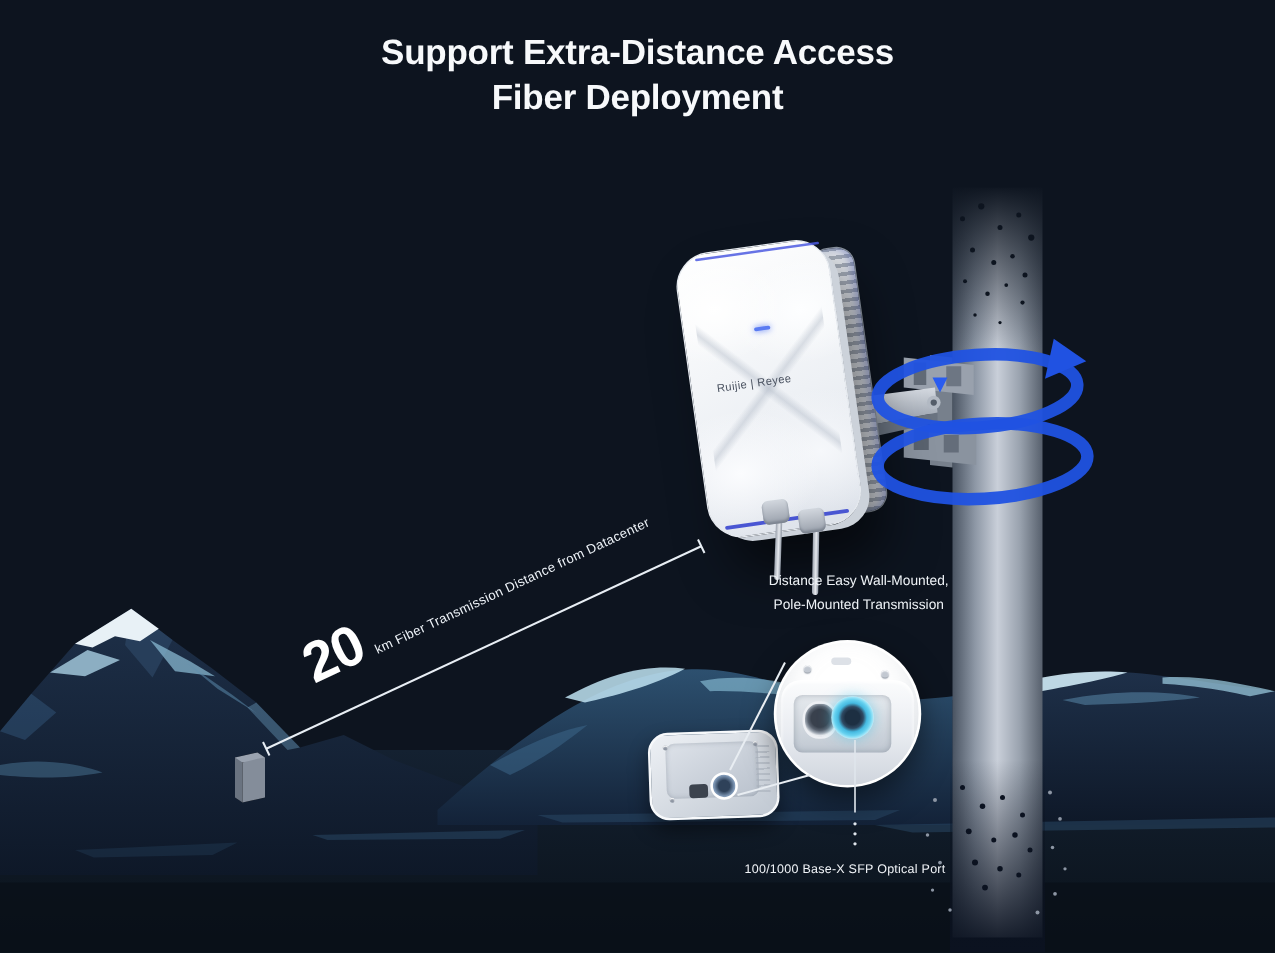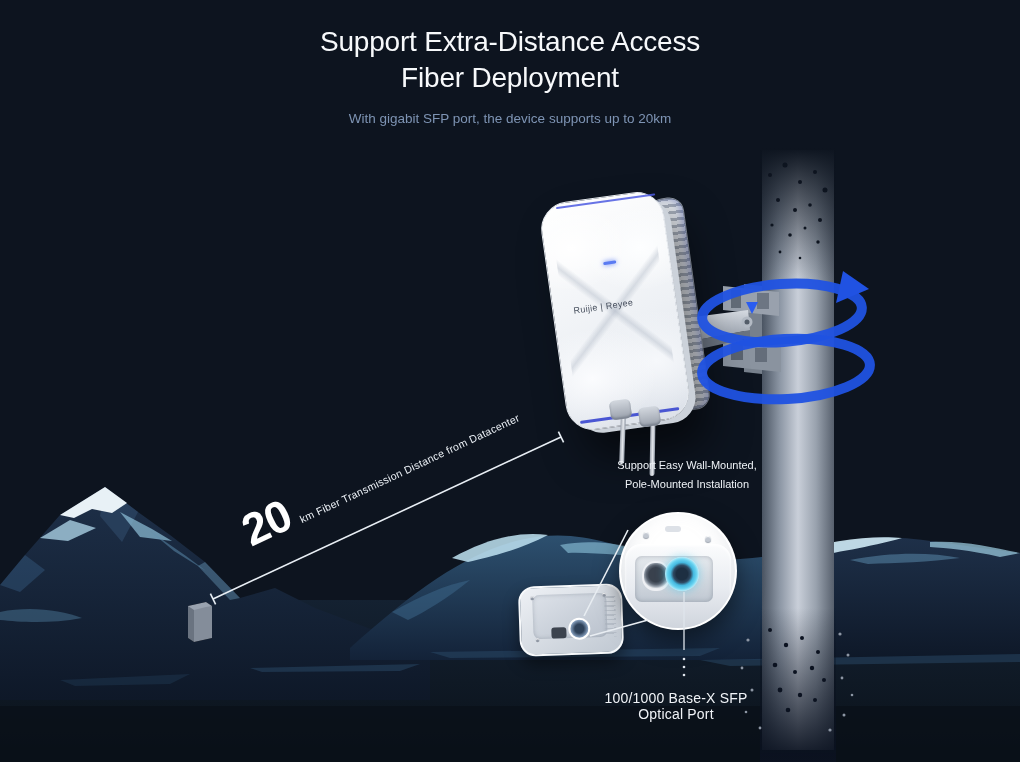--- a/index.html
+++ b/index.html
@@ -5,21 +5,21 @@
   html,body{margin:0;padding:0;background:#0d141f;}
   .stage{
     position:relative;width:1020px;height:762px;overflow:hidden;
     background:#0d141f;
     font-family:"Liberation Sans", sans-serif;
     -webkit-font-smoothing:antialiased;
   }
 
   
   .header{position:absolute;left:0;right:0;top:24px;text-align:center;z-index:30;}
-  .title{font-size:28px;font-weight:400;color:#f7f9fb;line-height:1.3;letter-spacing:-.2px;}
+  .title{font-size:28px;font-weight:700;color:#f7f9fb;line-height:1.3;letter-spacing:-.2px;}
   .subtitle{margin-top:12px;font-size:13.5px;color:#7e94b4;line-height:1.45;}
 
   
   svg.scene{position:absolute;left:0;top:0;z-index:1;}
   svg.overlay{position:absolute;left:0;top:0;z-index:20;pointer-events:none;}
 
   
   .ap-fins{
     position:absolute;left:662px;top:198px;width:34px;height:212px;z-index:5;
     transform:rotate(-8deg);
@@ -64,21 +64,21 @@
     transform:rotate(-25.2deg);transform-origin:0 100%;
     display:flex;align-items:baseline;gap:8px;white-space:nowrap;color:#fff;
   }
   .distance-value{font-size:45px;font-weight:700;letter-spacing:-1px;}
   .distance-unit{font-size:10.5px;color:#eef3f8;letter-spacing:.3px;}
 
   
   .mount-label{position:absolute;left:612px;top:456px;width:150px;text-align:center;
     font-size:11px;color:#eef2f6;line-height:1.7;z-index:25;}
   .sfp-label{position:absolute;left:592px;top:690px;width:168px;text-align:center;
-    font-size:14px;color:#f0f3f7;z-index:25;letter-spacing:.2px;}
+    font-size:10px;color:#f0f3f7;z-index:25;letter-spacing:.2px;}
 
   
   .bottom-view{position:absolute;left:519px;top:585px;width:100px;height:66px;z-index:10;
     transform:rotate(-2deg);border-radius:16px;border:2px solid #f7f9fb;
     background:linear-gradient(150deg,#eef1f5,#c0c8d2);
     box-shadow:0 8px 16px rgba(0,0,0,.45);}
   .bv-panel{position:absolute;left:12px;top:7px;right:14px;bottom:15px;border-radius:7px;
     background:linear-gradient(150deg,#dde2e9,#bac2cd);box-shadow:inset 0 0 4px rgba(90,100,115,.35);}
   .bv-vents{position:absolute;right:5px;top:9px;width:11px;height:42px;opacity:.6;
     background:repeating-linear-gradient(0deg,transparent 0 3px,#aab2bd 3px 4.5px);}
@@ -312,29 +312,28 @@
       <circle cx="684" cy="675" r="1.3" fill="#dfe5ec"></circle>
     </g>
   </svg>
 
   <div class="header">
     <div class="title">
       <span style="display:block">Support Extra-Distance Access</span>
       <span style="display:block">Fiber Deployment</span>
     </div>
     <div class="subtitle">
-      <span style="display:block">With gigabit SFP port, the device supports up to 20km</span>
     </div>
   </div>
 
   <div class="distance-group">
     <span class="distance-value">20</span>
     <span class="distance-unit">km Fiber Transmission Distance from Datacenter</span>
   </div>
 
   <div class="mount-label">
-    <span style="display:block">Support Easy Wall-Mounted,</span>
-    <span style="display:block">Pole-Mounted Installation</span>
+    <span style="display:block">Distance Easy Wall-Mounted,</span>
+    <span style="display:block">Pole-Mounted Transmission</span>
   </div>
 
   <div class="sfp-label">100/1000 Base-X SFP Optical Port</div>
 
 </div>
 
 </body></html>

